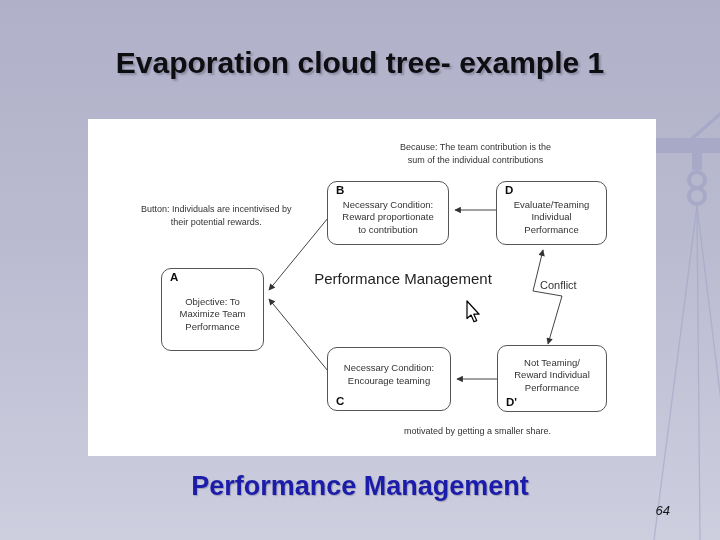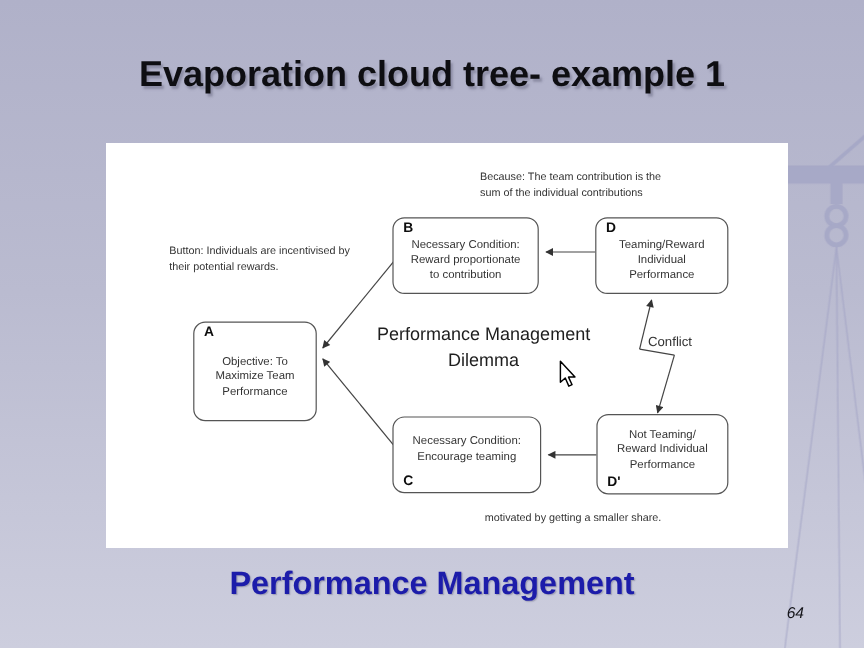--- a/index.html
+++ b/index.html
@@ -45,21 +45,21 @@
 
   .box-a  { left:73px;  top:149px; width:103px; height:83px; padding-top:10px; }
   .box-b  { left:239px; top:62px;  width:122px; height:64px; padding-top:9px; }
   .box-d  { left:408px; top:62px;  width:111px; height:64px; padding-top:9px; }
   .box-c  { left:239px; top:228px; width:124px; height:64px; padding-bottom:8px; }
   .box-dp { left:409px; top:226px; width:110px; height:67px; padding-bottom:6px; }
 
   .lt-tl { top:3px; left:8px; }
   .lt-bl { bottom:3px; left:8px; }
 
-  .note { position:absolute; font-size:9px; color:#333; line-height:1.4; }
+  .note { position:absolute; font-size:9px; color:#333; line-height:1.4;text-align:center; }
   .note-top { left:312px; top:22px; }
   .note-left { left:53px; top:84px; }
   .note-bl { left:61px; top:244px; }
   .note-br { left:316px; top:306px; }
 
   .center-text {
     position:absolute; left:200px; top:149px; width:230px;
     text-align:center; color:#1e1e1e; font-size:15px; line-height:1.45;
   }
   .conflict-label { position:absolute; left:452px; top:160px; font-size:11px; color:#333; }
@@ -119,42 +119,41 @@
     <div class="note note-left">
       <div>Button: Individuals are incentivised by</div>
       <div>their potential rewards.</div>
     </div>
     <div class="note note-br">
       <div>motivated by getting a smaller share.</div>
     </div>
 
     <div class="center-text">
       <div>Performance Management</div>
-      <div>Dilemma</div>
     </div>
 
     <div class="conflict-label">Conflict</div>
 
     <div class="box box-a">
       <span class="letter lt-tl">A</span>
       <div>Objective:  To</div>
       <div>Maximize Team</div>
       <div>Performance</div>
     </div>
 
     <div class="box box-b">
       <span class="letter lt-tl">B</span>
       <div>Necessary Condition:</div>
       <div>Reward proportionate</div>
       <div>to contribution</div>
     </div>
 
     <div class="box box-d">
       <span class="letter lt-tl">D</span>
-      <div>Teaming/Reward</div>
+      <div>Evaluate/Teaming</div>
       <div>Individual</div>
       <div>Performance</div>
     </div>
 
     <div class="box box-c">
       <span class="letter lt-bl">C</span>
       <div>Necessary Condition:</div>
       <div>Encourage teaming</div>
     </div>
 

